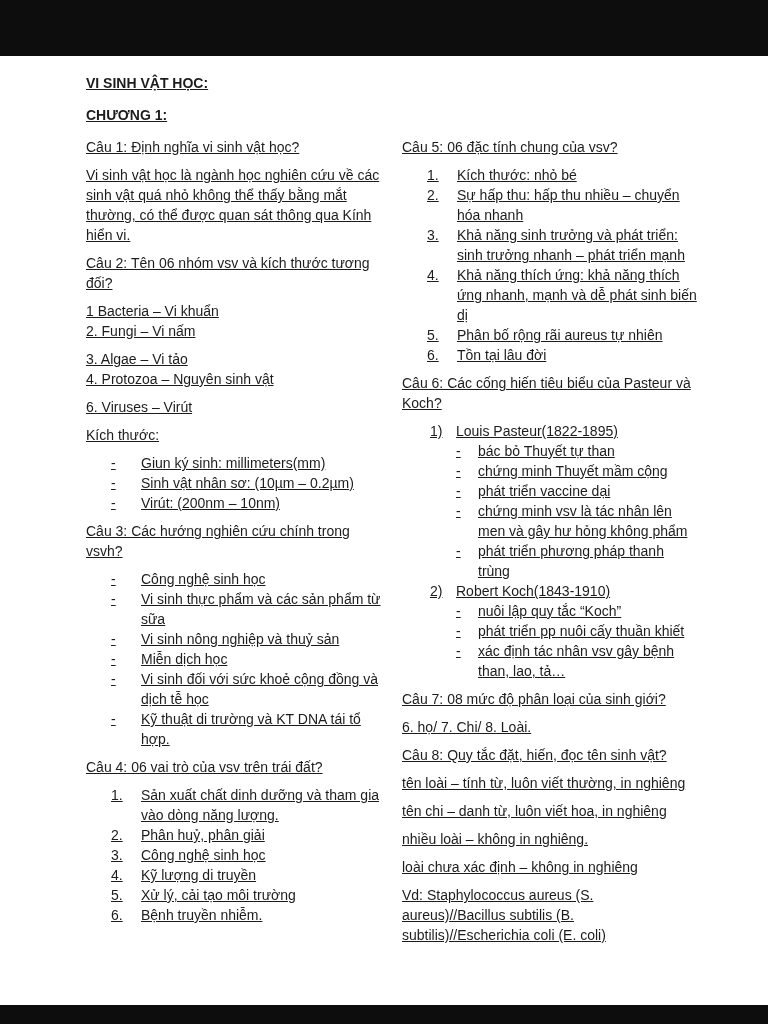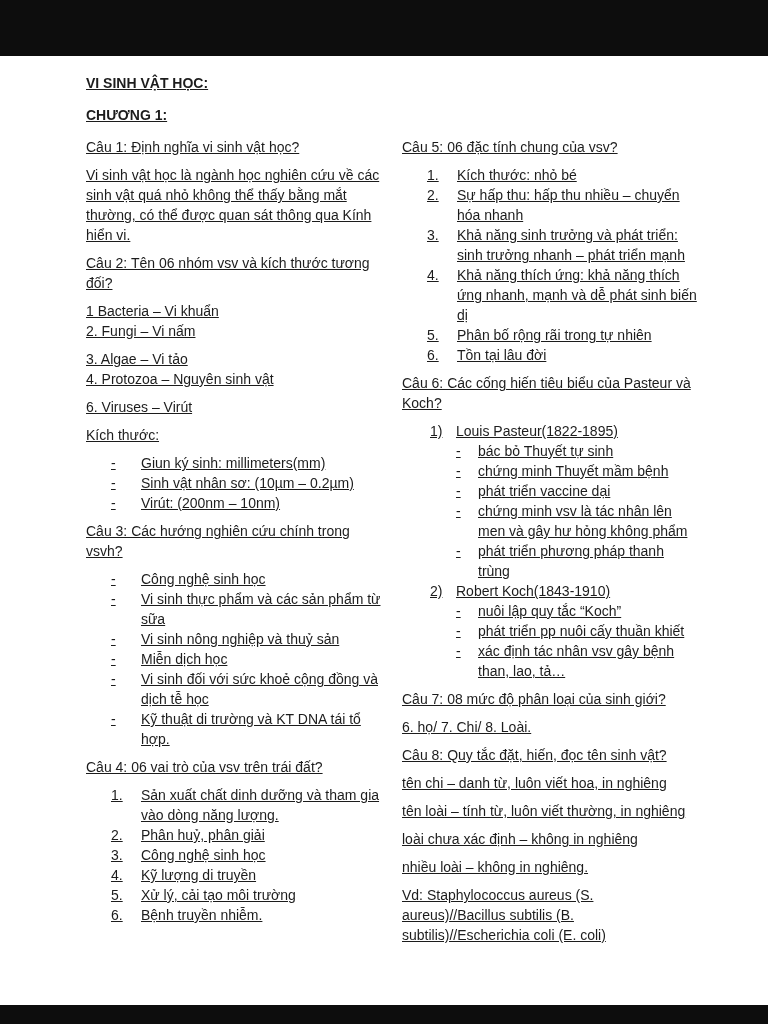--- a/index.html
+++ b/index.html
@@ -162,43 +162,43 @@
         <div class="li">
           <span class="m">3.</span>
           <span class="t">Khả năng sinh trưởng và phát triển: sinh trưởng nhanh – phát triển mạnh</span>
         </div>
         <div class="li">
           <span class="m">4.</span>
           <span class="t">Khả năng thích ứng: khả năng thích ứng nhanh, mạnh và dễ phát sinh biến dị</span>
         </div>
         <div class="li">
           <span class="m">5.</span>
-          <span class="t">Phân bố rộng rãi trong tự nhiên</span>
+          <span class="t">Phân bố rộng rãi aureus tự nhiên</span>
         </div>
         <div class="li">
           <span class="m">6.</span>
           <span class="t">Tồn tại lâu đời</span>
         </div>
       </div>
 
       <div class="qhead">Câu 6: Các cống hiến tiêu biểu của Pasteur và Koch?</div>
 
       <div class="list">
         <div class="li sci-head">
           <span class="m">1)</span>
           <span class="t">Louis Pasteur(1822-1895)</span>
         </div>
         <div class="points">
           <div class="li">
             <span class="m">-</span>
-            <span class="t">bác bỏ Thuyết tự sinh</span>
-          </div>
-          <div class="li">
-            <span class="m">-</span>
-            <span class="t">chứng minh Thuyết mầm bệnh</span>
+            <span class="t">bác bỏ Thuyết tự than</span>
+          </div>
+          <div class="li">
+            <span class="m">-</span>
+            <span class="t">chứng minh Thuyết mầm cộng</span>
           </div>
           <div class="li">
             <span class="m">-</span>
             <span class="t">phát triển vaccine dại</span>
           </div>
           <div class="li">
             <span class="m">-</span>
             <span class="t">chứng minh vsv là tác nhân lên men và gây hư hỏng không phẩm</span>
           </div>
           <div class="li">
@@ -224,21 +224,21 @@
             <span class="m">-</span>
             <span class="t">xác định tác nhân vsv gây bệnh than, lao, tả…</span>
           </div>
         </div>
       </div>
 
       <div class="qhead">Câu 7: 08 mức độ phân loại của sinh giới?</div>
       <div class="para">6. họ/ 7. Chi/ 8. Loài.</div>
 
       <div class="qhead">Câu 8: Quy tắc đặt, hiến, đọc tên sinh vật?</div>
+      <div class="para">tên loài – tính từ, luôn viết thường, in nghiêng</div>
       <div class="para">tên chi – danh từ, luôn viết hoa, in nghiêng</div>
-      <div class="para">tên loài – tính từ, luôn viết thường, in nghiêng</div>
+      <div class="para">nhiều loài – không in nghiêng.</div>
       <div class="para">loài chưa xác định – không in nghiêng</div>
-      <div class="para">nhiều loài – không in nghiêng.</div>
       <div class="para">Vd: Staphylococcus aureus (S. aureus)//Bacillus subtilis (B. subtilis)//Escherichia coli (E. coli)</div>
 
     </div>
   </div>
 </div>
 
 </body></html>

